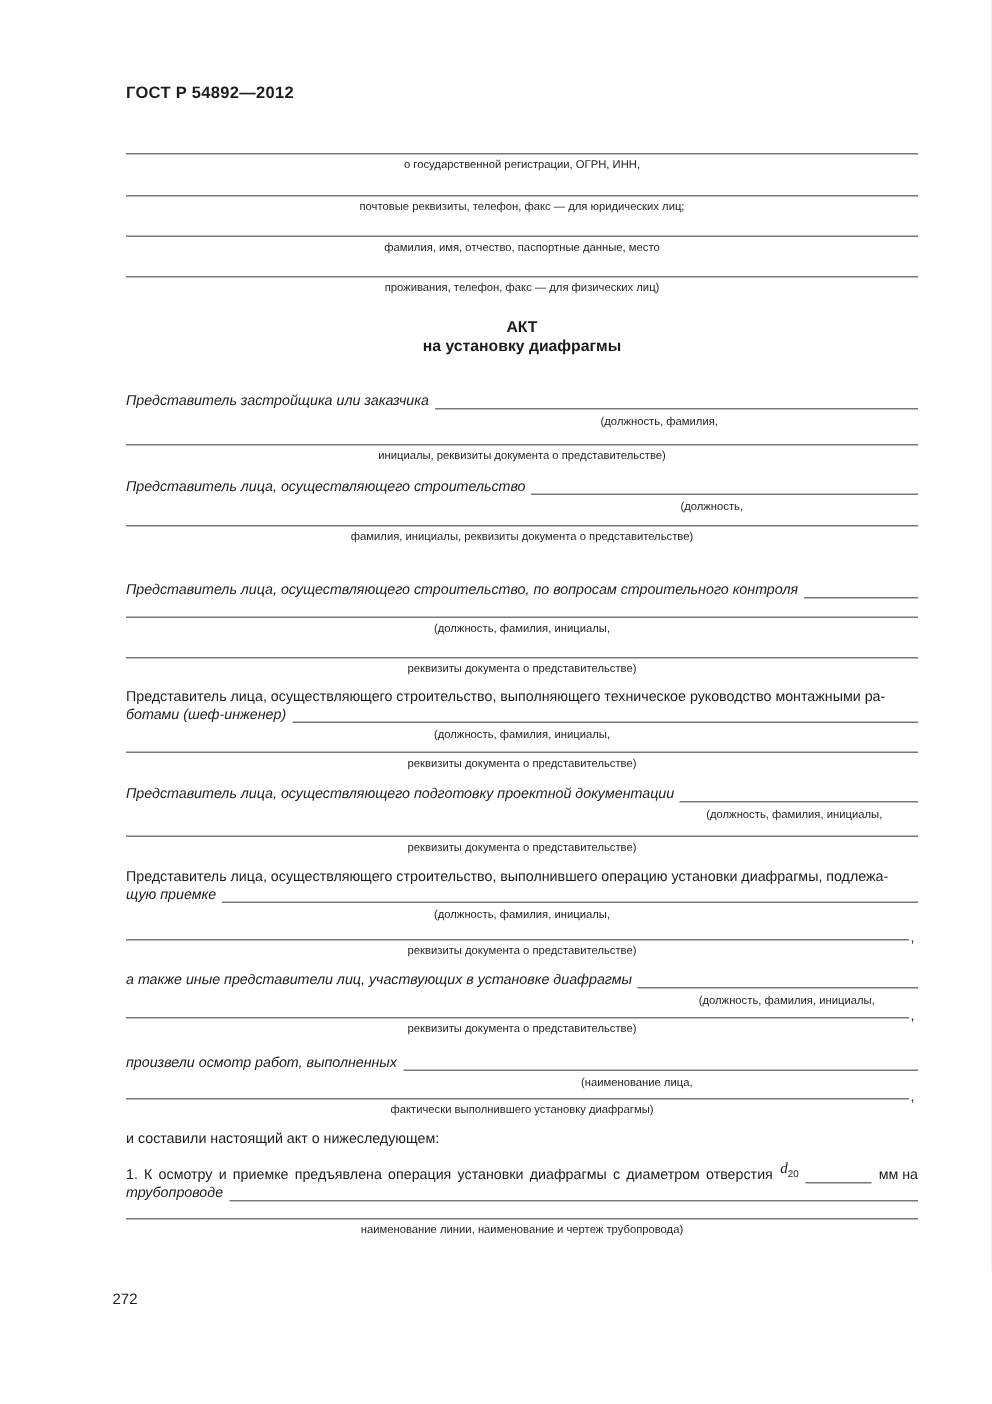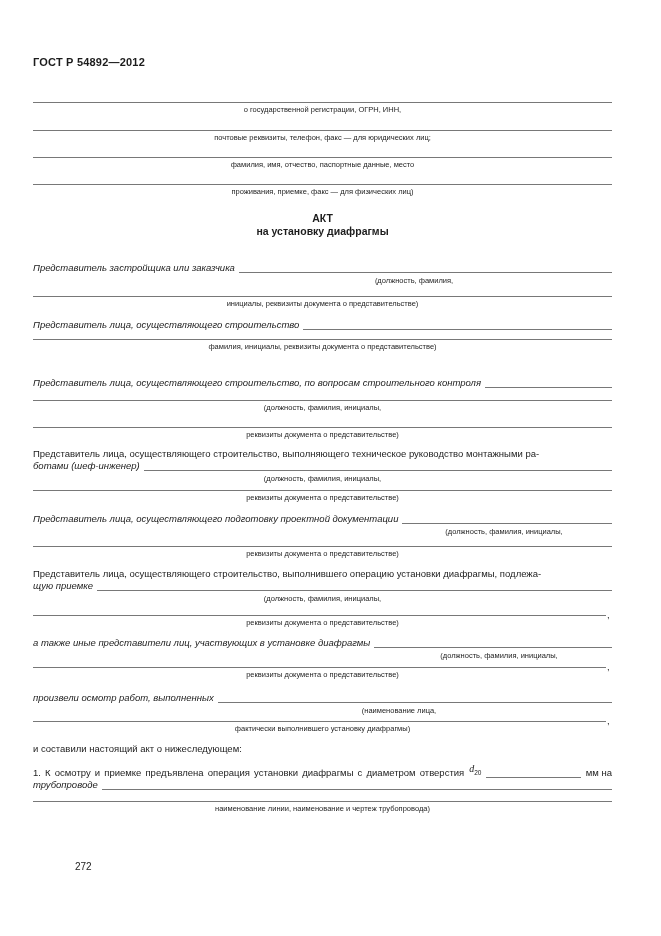--- a/index.html
+++ b/index.html
@@ -4,21 +4,21 @@
 <style>
   * { margin:0; padding:0; box-sizing:border-box; }
   html,body { background:#e8e8e8; }
   body { font-family:"Liberation Sans", sans-serif; }
   .page {
     position:relative;
     width:661px; height:936px;
     margin:0 auto;
     background:#ffffff;
     color:#1c1c1c;
-    padding:56px 49px 0 33px;
+    padding:56px 49px 0 84px;
     overflow:hidden;
   }
   .gost { font-size:11px; line-height:13px; font-weight:bold; letter-spacing:.2px; }
 
   .rule { border-top:1px solid #787878; height:0; }
   .rule-row { display:flex; align-items:flex-start; height:1px; }
   .rule-row .rule { flex:1 1 auto; }
   .tail { font-size:9.5px; line-height:0; margin-left:1px; width:5px; }
 
   .cap { font-size:7.5px; line-height:9px; color:#242424; text-align:center; margin-top:2px; }
@@ -52,38 +52,39 @@
   <div class="rule" style="margin-top:33px"></div>
   <div class="cap">о государственной регистрации, ОГРН, ИНН,</div>
 
   <div class="rule" style="margin-top:16px"></div>
   <div class="cap">почтовые реквизиты, телефон, факс —  для юридических лиц;</div>
 
   <div class="rule" style="margin-top:15px"></div>
   <div class="cap">фамилия, имя, отчество, паспортные данные, место</div>
 
   <div class="rule" style="margin-top:15px"></div>
-  <div class="cap">проживания, приемке, факс —  для физических лиц)</div>
+  <div class="cap">проживания, телефон, факс —  для физических лиц)</div>
 
   <div class="title" style="margin-top:16px">АКТ</div>
   <div class="title">на установку диафрагмы</div>
 
 
   <div class="body-row fieldrow" style="margin-top:24px">
     <span class="lbl">Представитель застройщика или заказчика</span>
     <span class="fill"></span>
   </div>
   <div class="cap" style="padding-left:183px">(должность, фамилия,</div>
   <div class="rule" style="margin-top:11px"></div>
   <div class="cap">инициалы, реквизиты документа о представительстве)</div>
 
   <div class="body-row fieldrow" style="margin-top:11px">
     <span class="lbl">Представитель лица, осуществляющего строительство</span>
     <span class="fill"></span>
   </div>
+  <div class="cap" style="padding-left:253px">(должность,</div>
   <div class="rule" style="margin-top:8px"></div>
   <div class="cap">фамилия, инициалы, реквизиты документа о представительстве)</div>
 
   <div class="body-row fieldrow" style="margin-top:26px">
     <span class="lbl">Представитель лица, осуществляющего строительство, по вопросам строительного контроля</span>
     <span class="fill"></span>
   </div>
   <div class="rule" style="margin-top:11px"></div>
   <div class="cap">(должность, фамилия, инициалы,</div>
   <div class="rule" style="margin-top:15px"></div>

